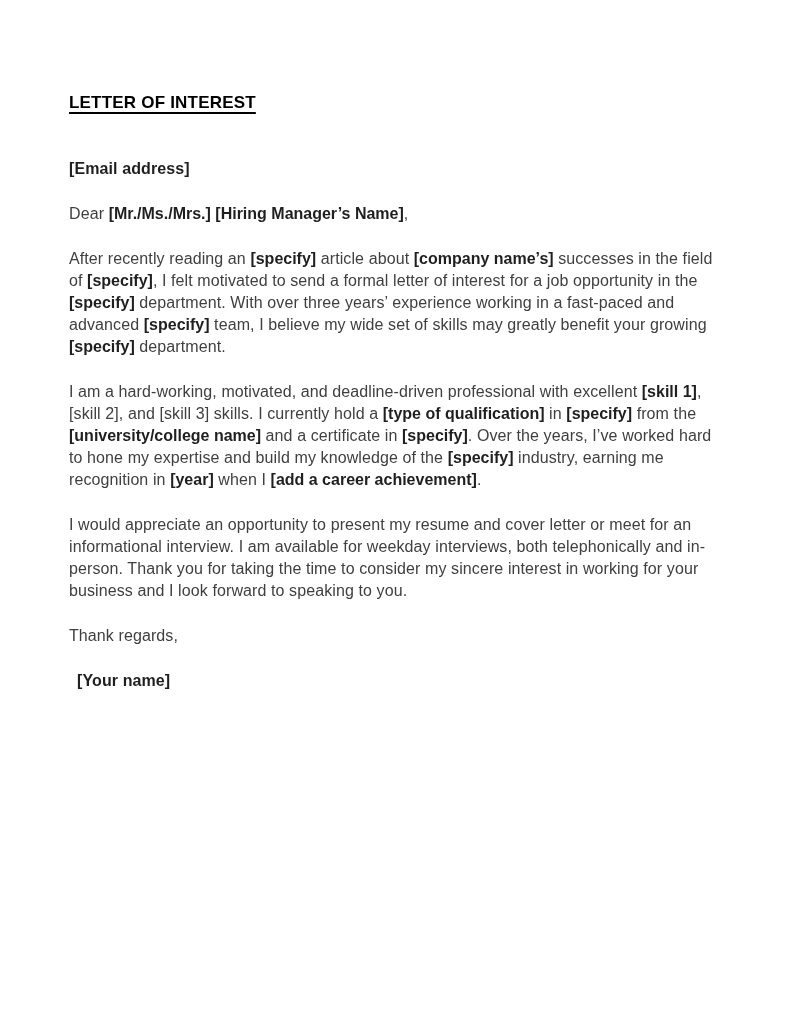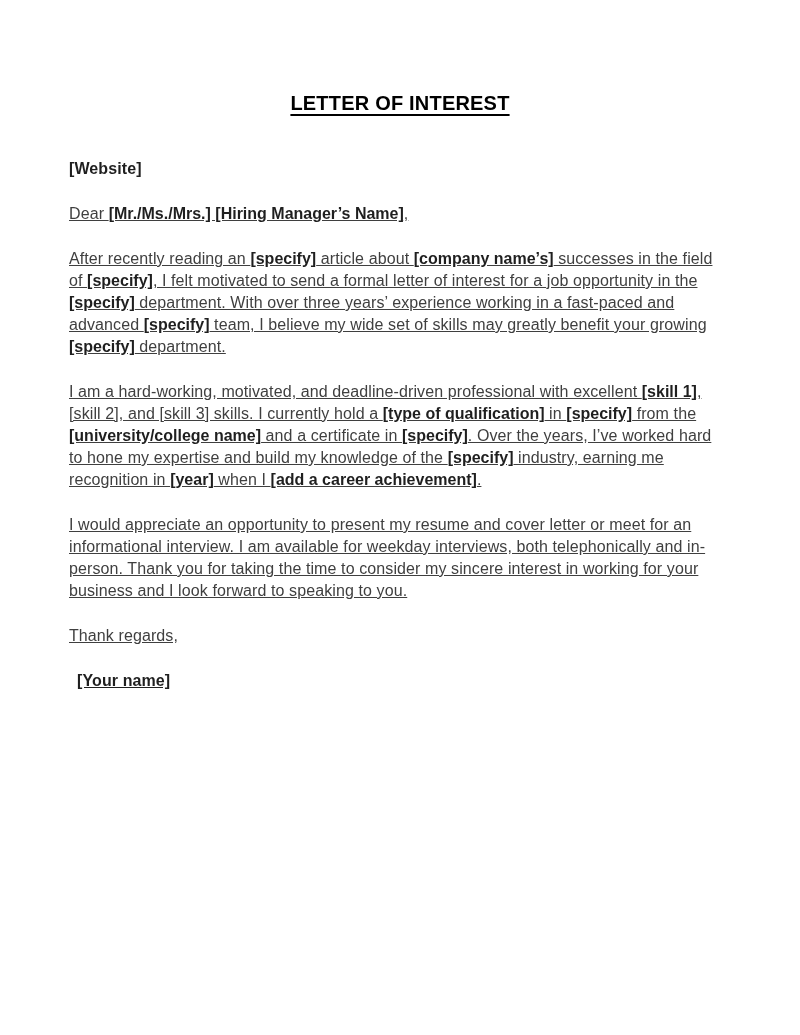--- a/index.html
+++ b/index.html
@@ -17,62 +17,61 @@
     padding: 90px 69px 0 69px;
     font-family: "Liberation Sans", "DejaVu Sans", sans-serif;
     color: var(--body-text, #3f3f3f);
     font-size: 16px;
     line-height: 22px;
     letter-spacing: 0.1px;
     overflow: hidden;
   }
   .title {
     margin: 0;
-    text-align: center;
-    font-size: 20px;
+    text-align: left;
+    font-size: 17px;
     line-height: 26px;
     font-weight: bold;
     color: var(--title-text, #000000);
     letter-spacing: 0.2px;
     text-decoration: underline;
     text-decoration-thickness: 2px;
     text-underline-offset: 4px;
   }
   .contact-block {
     margin-top: 42px;
   }
   .contact-line {
     margin: 0;
     font-weight: bold;
     color: var(--bold-text, #1f1f1f);
   }
   .salutation, .para, .closing, .signature {
     margin: 23px 4px 0 0;
-    text-decoration: underline;
   }
   .para b, .salutation b {
     font-weight: bold;
     color: var(--bold-text, #1f1f1f);
     letter-spacing: 0;
   }
   .signature {
     font-weight: bold;
     color: var(--bold-text, #1f1f1f);
     padding-left: 8px;
   }
 </style>
 </head>
 <body>
 
 <div class="page">
 
   <h1 class="title">LETTER OF INTEREST</h1>
 
   <div class="contact-block">
-    <p class="contact-line">[Website]</p>
+    <p class="contact-line">[Email address]</p>
   </div>
 
   <p class="salutation"><span>Dear </span><b>[Mr./Ms./Mrs.] [Hiring Manager’s Name]</b><span>,</span></p>
 
   <p class="para"><span>After recently reading an </span><b>[specify]</b><span> article about </span><b>[company name’s]</b><span> successes in the field of </span><b>[specify]</b><span>, I felt motivated to send a formal letter of interest for a job opportunity in the </span><b>[specify]</b><span> department. With over three years’ experience working in a fast-paced and advanced </span><b>[specify]</b><span> team, I believe my wide set of skills may greatly benefit your growing </span><b>[specify]</b><span> department.</span></p>
 
   <p class="para"><span>I am a hard-working, motivated, and deadline-driven professional with excellent </span><b>[skill 1]</b><span>, [skill 2], and [skill 3] skills. I currently hold a </span><b>[type of qualification]</b><span> in </span><b>[specify]</b><span> from the </span><b>[university/college name]</b><span> and a certificate in </span><b>[specify]</b><span>. Over the years, I’ve worked hard to hone my expertise and build my knowledge of the </span><b>[specify]</b><span> industry, earning me recognition in </span><b>[year]</b><span> when I </span><b>[add a career achievement]</b><span>.</span></p>
 
   <p class="para"><span>I would appreciate an opportunity to present my resume and cover letter or meet for an informational interview. I am available for weekday interviews, both telephonically and in-person. Thank you for taking the time to consider my sincere interest in working for your business and I look forward to speaking to you.</span></p>
 

